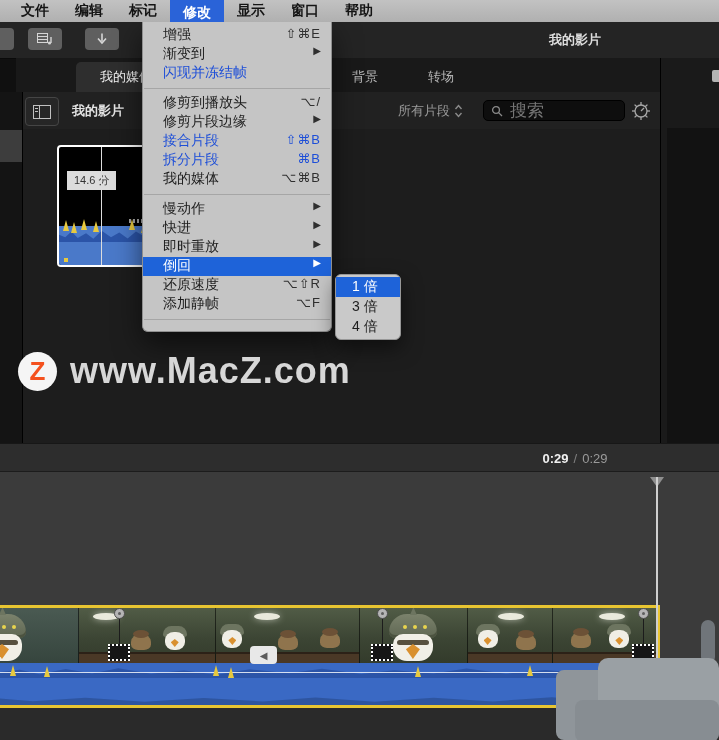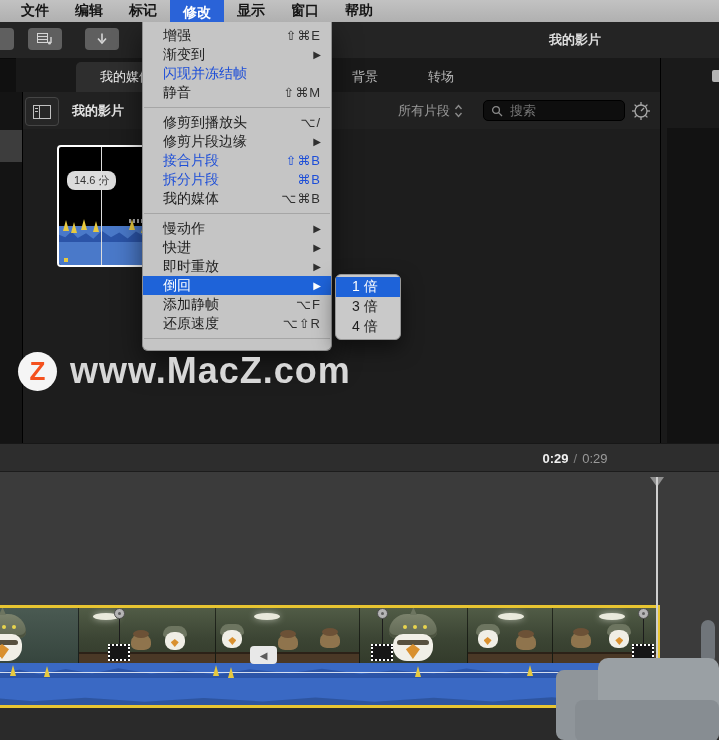--- a/index.html
+++ b/index.html
@@ -30,45 +30,45 @@
   
   .bheader{position:absolute;left:0;top:92px;width:660px;height:37px;background:#212121;border-bottom:1px solid #000;}
   .side-strip{position:absolute;left:0;top:92px;width:22px;height:351px;background:#141414;border-right:1px solid #000;z-index:2;}
   .side-strip .hl{position:absolute;left:0;top:38px;width:22px;height:32px;background:#3d3d3d;}
   .sb-toggle{position:absolute;left:25px;top:5px;width:32px;height:27px;background:#262626;border:1px solid #454545;border-radius:4px;
              display:flex;align-items:center;justify-content:center;}
   .b-title{position:absolute;left:66px;top:0;height:37px;display:flex;align-items:center;color:#e3e3e3;font-size:13px;font-weight:700;padding-left:6px;}
   .filter{position:absolute;left:398px;top:0;height:37px;display:flex;align-items:center;gap:4px;color:#9a9a9a;font-size:13px;}
   .srch{position:absolute;left:483px;top:8px;width:142px;height:21px;background:#0e0e0e;border:1px solid #000;border-radius:5px;
         display:flex;align-items:center;gap:5px;padding:0 7px;box-sizing:border-box;}
-  .srch input{flex:1;background:transparent;border:0;outline:none;color:#cfcfcf;font-size:13px;width:80px;
+  .srch input{flex:1;background:transparent;border:0;outline:none;color:#cfcfcf;font-size:17px;width:80px;
               font-family:"Liberation Sans","DejaVu Sans",sans-serif;}
   .srch input::placeholder{color:#767676;}
   .gearwrap{position:absolute;left:628px;top:6px;width:26px;height:26px;display:flex;align-items:center;justify-content:center;}
   
   .bcontent{position:absolute;left:23px;top:129px;width:637px;height:314px;background:#1d1d1d;}
   .vdivider{position:absolute;left:660px;top:58px;width:1px;height:385px;background:#000;}
   .rpanel{position:absolute;left:661px;top:58px;width:58px;height:385px;background:#1a1a1a;}
   .rpanel .inner{position:absolute;left:6px;top:70px;width:52px;height:315px;background:#121212;}
   .rpanel .edge-glyph{position:absolute;right:0px;top:12px;width:7px;height:12px;background:#cfcfcf;border-radius:2px 0 0 2px;opacity:.85;}
   
   .thumb{position:absolute;left:34px;top:16px;width:104px;height:118px;background:#000;border:2px solid #fff;border-radius:4px;overflow:hidden;}
   .thumb .skim{position:absolute;left:42px;top:0;width:1px;height:100%;background:#ddd;z-index:5;}
-  .dur-badge{position:absolute;left:8px;top:24px;background:#dcdcdc;color:#333;font-size:11px;padding:2px 7px;border-radius:8px;z-index:4;}
+  .dur-badge{position:absolute;left:8px;top:24px;background:#dcdcdc;color:#333;font-size:11px;padding:2px 7px;border-radius:0;z-index:4;}
   .thumb .noise{position:absolute;right:6px;bottom:42px;width:28px;height:4px;
         background:repeating-linear-gradient(90deg,#cfcfcf 0 2px,transparent 2px 4px);opacity:.8;}
   .thumb .wave{position:absolute;left:0;right:0;bottom:0;height:39px;background:#4a79c9;}
   .thumb .wave .dark{position:absolute;left:0;right:0;top:0;height:16px;background:#2b54a8;
         clip-path:polygon(0 100%,0 55%,6% 70%,12% 35%,18% 75%,26% 45%,33% 80%,41% 30%,50% 70%,58% 40%,66% 78%,74% 35%,82% 65%,90% 45%,100% 70%,100% 100%);}
   .yspike{position:absolute;width:6px;height:11px;background:#e7c93f;clip-path:polygon(50% 0,100% 100%,0 100%);}
   .thumb .ydot{position:absolute;left:5px;bottom:3px;width:4px;height:4px;background:#e7c93f;}
   
   .menu{position:absolute;left:142px;top:22px;width:190px;background:#c5c5c5;border:1px solid #8f8f8f;border-top:none;
         border-radius:0 0 6px 6px;box-shadow:0 12px 28px rgba(0,0,0,.55);padding:4px 0 6px;z-index:30;box-sizing:border-box;}
-  .m-item{height:19px;display:flex;align-items:center;justify-content:space-between;padding:0 10px 0 20px;
+  .m-item{height:19px;display:flex;align-items:flex-start;justify-content:space-between;padding:0 10px 0 20px;
           font-size:14px;color:#1d1d1d;gap:20px;}
   .m-item .m-key{font-size:13px;color:#2f2f2f;letter-spacing:1px;}
   .m-item .m-key.arrow{font-size:10px;letter-spacing:0;}
   .m-item.disabled,.m-item.disabled .m-key{color:#1d4ed8;}
   .m-item.highlighted{background:#1e63d9;color:#fff;}
   .m-item.highlighted .m-key{color:#fff;}
   .m-sep{height:1px;background:#a6a6a6;margin:5px 1px;}
   .submenu{position:absolute;left:335px;top:274px;width:66px;background:#c9c9c9;border:1px solid #979797;border-radius:6px;
            box-shadow:0 8px 20px rgba(0,0,0,.5);padding:2px 0;z-index:31;box-sizing:border-box;}
   .sm-item{height:20px;display:flex;align-items:center;padding-left:16px;font-size:14px;color:#1d1d1d;}
@@ -290,24 +290,20 @@
     <span class="m-key">⇧⌘E</span>
   </div>
       <div class="m-item">
     <span class="m-label">渐变到</span>
     <span class="m-key arrow">▶</span>
   </div>
       <div class="m-item disabled">
     <span class="m-label">闪现并冻结帧</span>
     <span class="m-key"></span>
   </div>
-      <div class="m-item">
-    <span class="m-label">静音</span>
-    <span class="m-key">⇧⌘M</span>
-  </div>
       <div class="m-sep"></div>
       <div class="m-item">
     <span class="m-label">修剪到播放头</span>
     <span class="m-key">⌥/</span>
   </div>
       <div class="m-item">
     <span class="m-label">修剪片段边缘</span>
     <span class="m-key arrow">▶</span>
   </div>
       <div class="m-item disabled">
@@ -333,26 +329,26 @@
   </div>
       <div class="m-item">
     <span class="m-label">即时重放</span>
     <span class="m-key arrow">▶</span>
   </div>
       <div class="m-item highlighted">
     <span class="m-label">倒回</span>
     <span class="m-key arrow">▶</span>
   </div>
       <div class="m-item">
+    <span class="m-label">还原速度</span>
+    <span class="m-key">⌥⇧R</span>
+  </div>
+      <div class="m-item">
     <span class="m-label">添加静帧</span>
     <span class="m-key">⌥F</span>
-  </div>
-      <div class="m-item">
-    <span class="m-label">还原速度</span>
-    <span class="m-key">⌥⇧R</span>
   </div>
       <div class="m-sep"></div>
     </div>
 
   <div class="submenu">
       <div class="sm-item highlighted">
     <span class="sm-label">1 倍</span>
   </div>
       <div class="sm-item">
     <span class="sm-label">3 倍</span>

